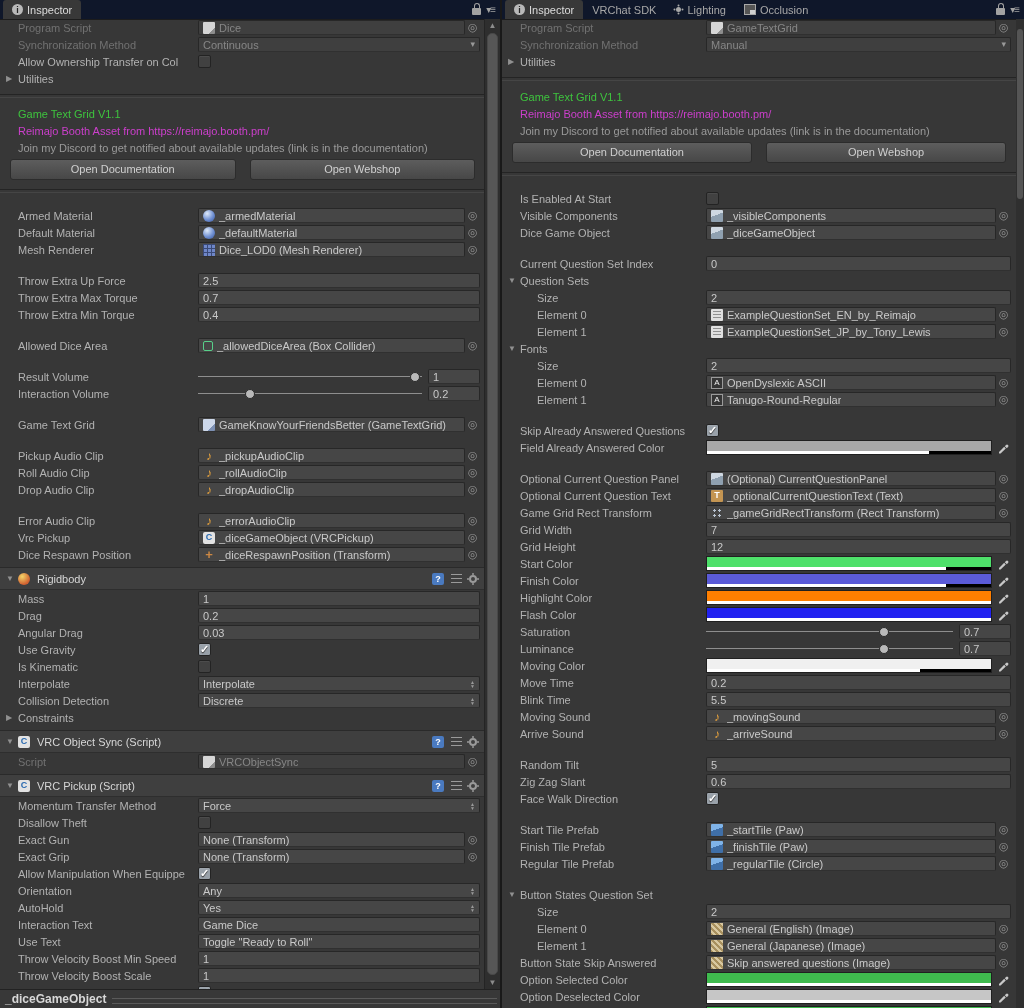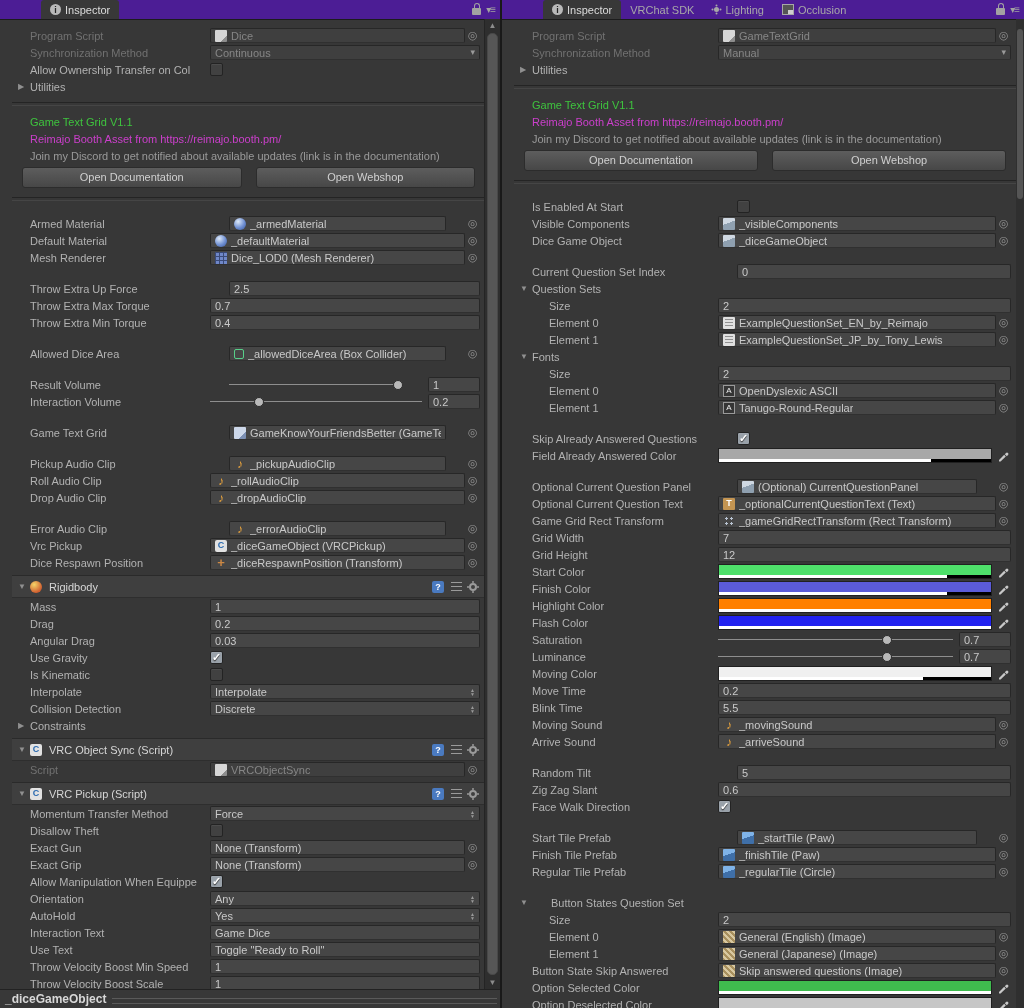--- a/index.html
+++ b/index.html
@@ -1,43 +1,43 @@
 <!DOCTYPE html>
 <html><head>
 <meta charset="utf-8">
 <style>
   html,body{margin:0;padding:0;background:#191919;width:1024px;height:1008px;overflow:hidden;
     font-family:"Liberation Sans", sans-serif;}
   .panel{position:absolute;top:0;bottom:0;background:#373737;overflow:hidden;}
   #left-panel{left:0;width:500px;}
   #right-panel{left:502px;width:522px;}
-  .tabstrip{height:19px;background:#4c1d95;display:flex;align-items:stretch;border-bottom:1px solid #1c1c1c;padding-left:38px;}
+  .tabstrip{height:19px;background:#0f172a;display:flex;align-items:stretch;border-bottom:1px solid #1c1c1c;}
   .tab{display:flex;align-items:center;gap:4px;padding:0 9px;font-size:11px;color:#a8a8a8;white-space:nowrap;}
   .tab.active{background:#383838;border-radius:3px 3px 0 0;color:#dcdcdc;margin-left:3px;}
   .infoi{width:11px;height:11px;border-radius:50%;background:#b9b9b9;color:#262626;font-size:9px;font-weight:bold;
     display:inline-flex;align-items:center;justify-content:center;}
   .infoi::before{content:"i";}
   .strip-right{margin-left:auto;display:flex;align-items:center;gap:5px;padding-right:5px;}
   .lock{width:9px;height:7px;background:#a2a2a2;position:relative;border-radius:1px;margin-top:3px;}
   .lock::before{content:"";position:absolute;top:-5px;left:1.5px;width:4px;height:5px;border:1.5px solid #a2a2a2;
     border-bottom:none;border-radius:4px 4px 0 0;}
   .menu{color:#a2a2a2;font-size:10px;}
   .menu::before{content:"▾≡";letter-spacing:-1px;}
   .sun{width:9px;height:9px;display:inline-block;position:relative;}
   .sun::before{content:"";position:absolute;left:2px;top:2px;width:5px;height:5px;border-radius:50%;background:#a8a8a8;
     box-shadow:0 -4px 0 -1.5px #a8a8a8,0 4px 0 -1.5px #a8a8a8,-4px 0 0 -1.5px #a8a8a8,4px 0 0 -1.5px #a8a8a8;}
   .occ{width:10px;height:9px;display:inline-block;border:1px solid #a8a8a8;position:relative;background:#555;}
   .occ::before{content:"";position:absolute;right:0;bottom:0;width:5px;height:4px;background:#cfcfcf;}
 
-  .content{position:absolute;left:12px;padding-top:8px;}
+  .content{position:absolute;left:0;padding-top:0;}
   #left-content{top:19px;right:15px;bottom:19px;}
   #right-content{top:19px;right:8px;bottom:0;}
 
   .row{display:flex;align-items:center;height:17px;font-size:11px;color:#b2b2b2;padding:0 5px 0 18px;}
-  .row.gap{margin-top:14px;gap:19px;}
+  .row.gap{margin-top:14px;}
   #left-content .label{flex:0 0 180px;}
   #right-content .label{flex:0 0 186px;}
   .label{overflow:hidden;white-space:nowrap;box-sizing:border-box;}
   .foldrow{padding-left:6px;}
   .flexlab{flex:1 1 auto !important;}
   .tri{flex:0 0 12px;color:#909090;font-size:8px;text-align:left;}
   .tri::before{content:"▶";}
   .tri.open::before{content:"▼";}
 
   .field{flex:1 1 auto;height:15px;background:#464646;border:1px solid #272727;border-bottom-color:#303030;

